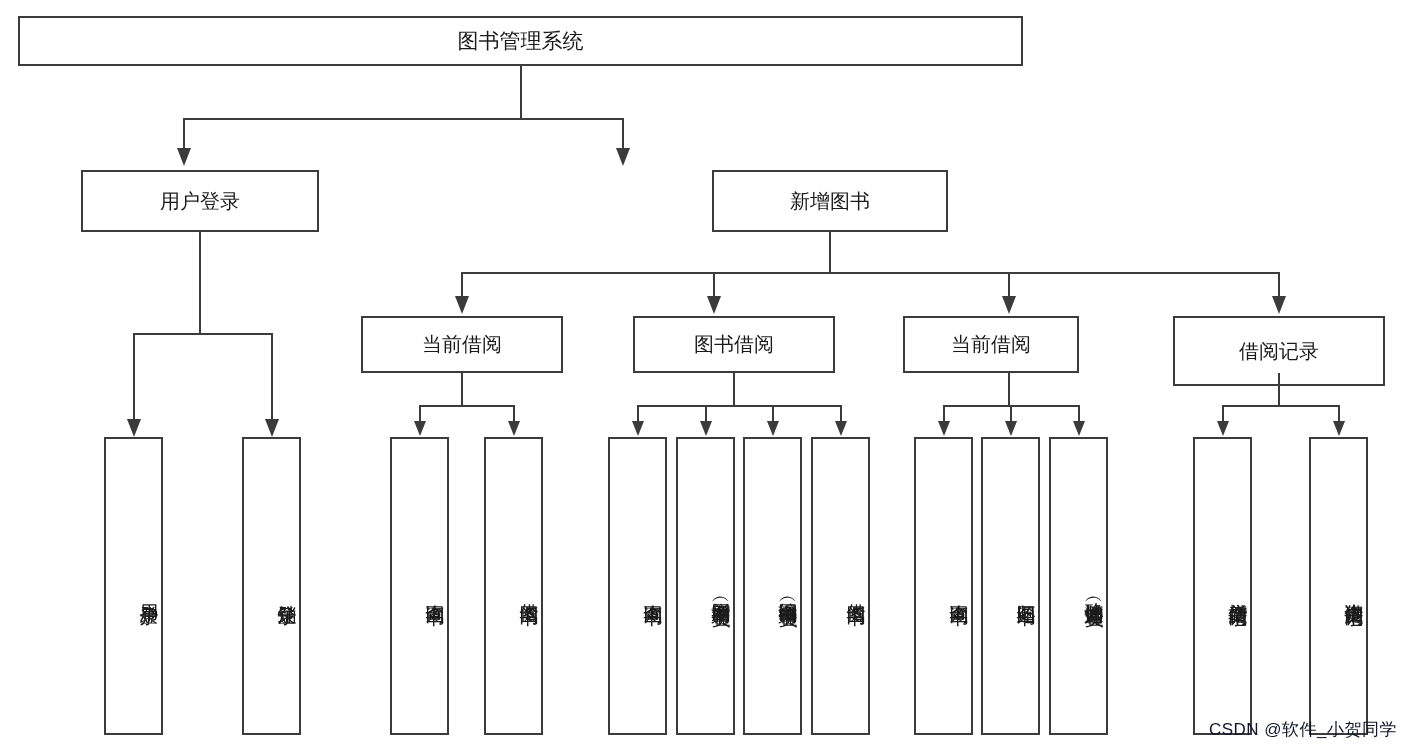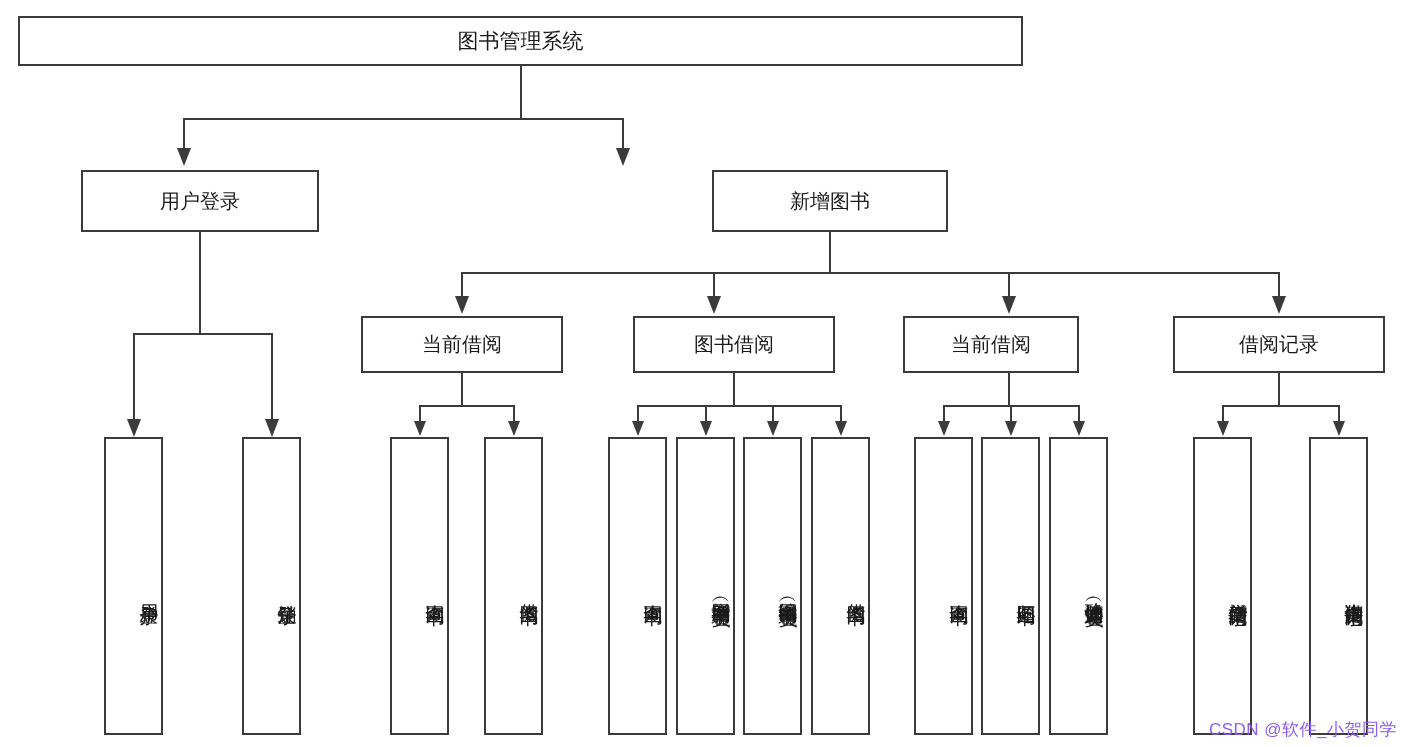--- a/index.html
+++ b/index.html
@@ -59,21 +59,21 @@
   .arrow.small{
     border-left:6px solid transparent;
     border-right:6px solid transparent;
     border-top:15px solid #3b3b3b;
   }
   .watermark{
     position:absolute;
     right:8px;
     bottom:6px;
     font-size:17px;
-    color:#8b5cf6;
+    color:#0f172a;
     white-space:nowrap;
     letter-spacing:0.5px;
   }
 </style>
 </head>
 <body>
 
 <div id="canvas">
 
   <div class="node root" style="left:18px;top:16px;width:1005px;height:50px;">
@@ -114,21 +114,21 @@
 
   <div class="node lvl3" style="left:361px;top:316px;width:202px;height:57px;">
     <span class="lbl">当前借阅</span>
   </div>
   <div class="node lvl3" style="left:633px;top:316px;width:202px;height:57px;">
     <span class="lbl">图书借阅</span>
   </div>
   <div class="node lvl3" style="left:903px;top:316px;width:176px;height:57px;">
     <span class="lbl">当前借阅</span>
   </div>
-  <div class="node lvl3" style="left:1173px;top:316px;width:212px;height:57px;">
+  <div class="node lvl3" style="left:1173px;top:316px;width:212px;height:70px;">
     <span class="lbl">借阅记录</span>
   </div>
 
   <div class="vline" style="left:461px;top:373px;height:32px;"></div>
   <div class="hline" style="left:419px;top:405px;width:95px;"></div>
   <div class="vline" style="left:419px;top:405px;height:16px;"></div>
   <div class="arrow small" style="left:414px;top:421px;"></div>
   <div class="vline" style="left:513px;top:405px;height:16px;"></div>
   <div class="arrow small" style="left:508px;top:421px;"></div>
 

